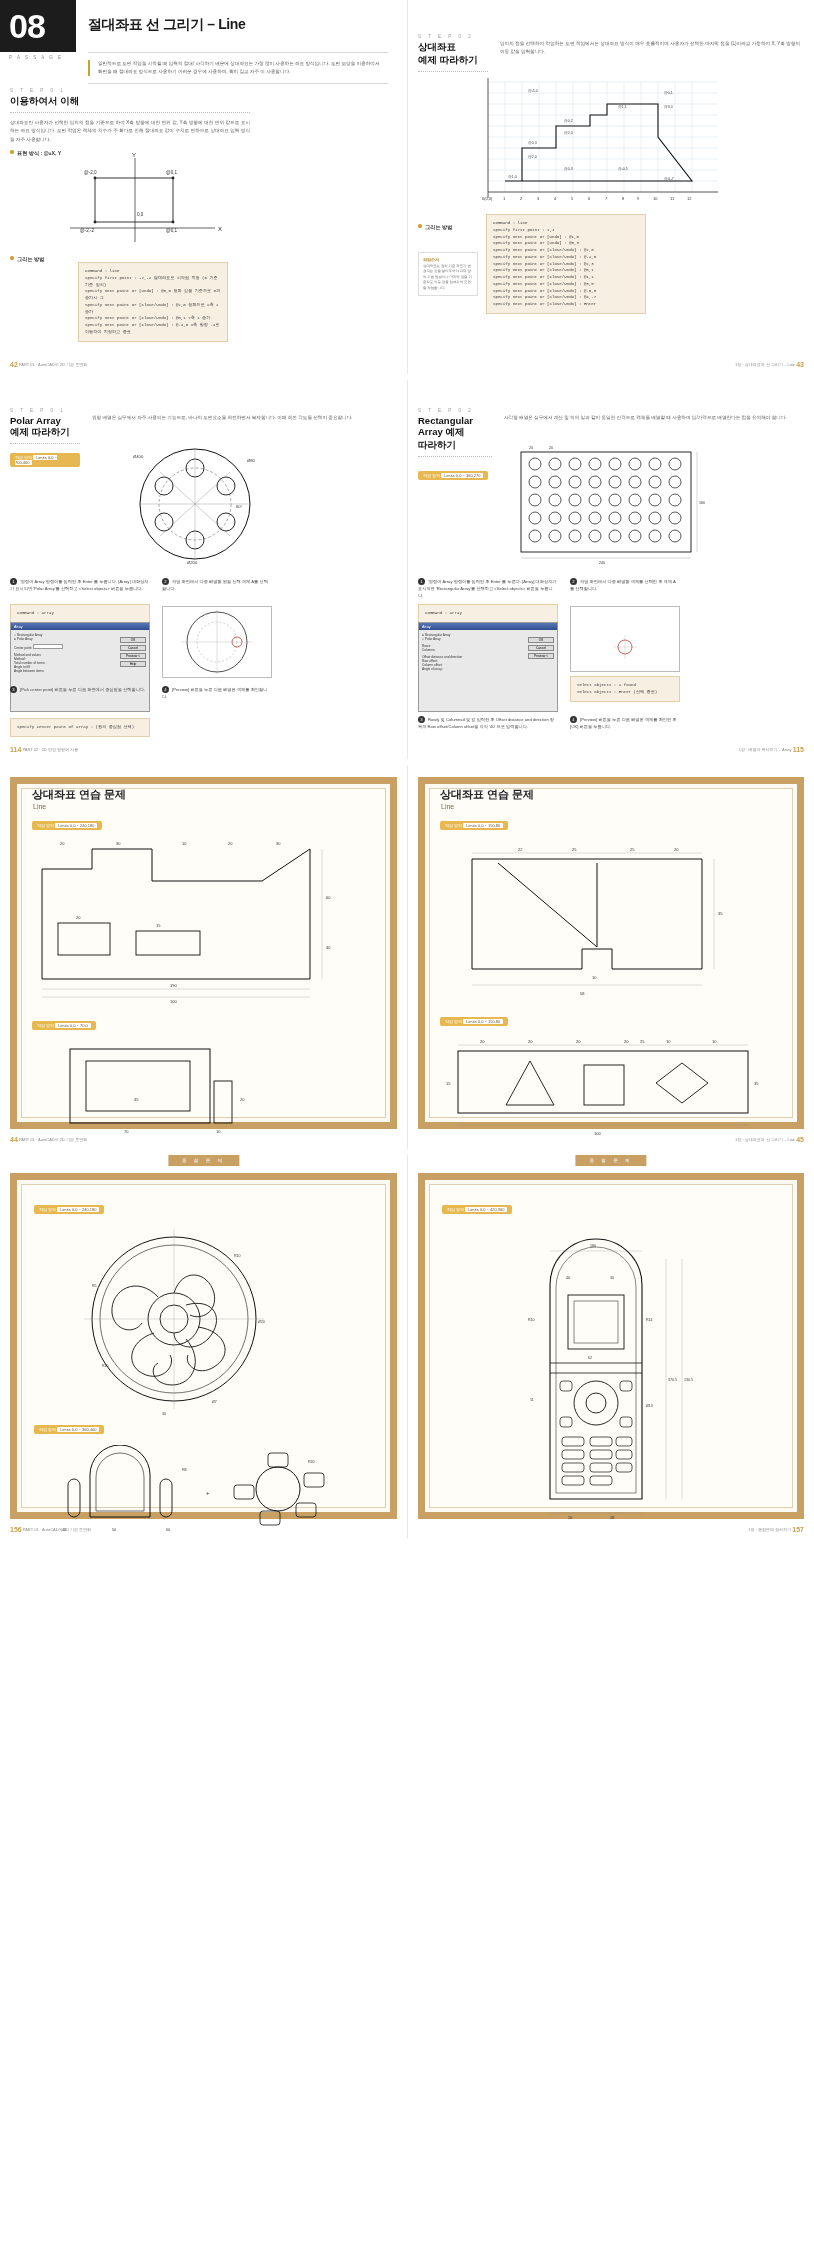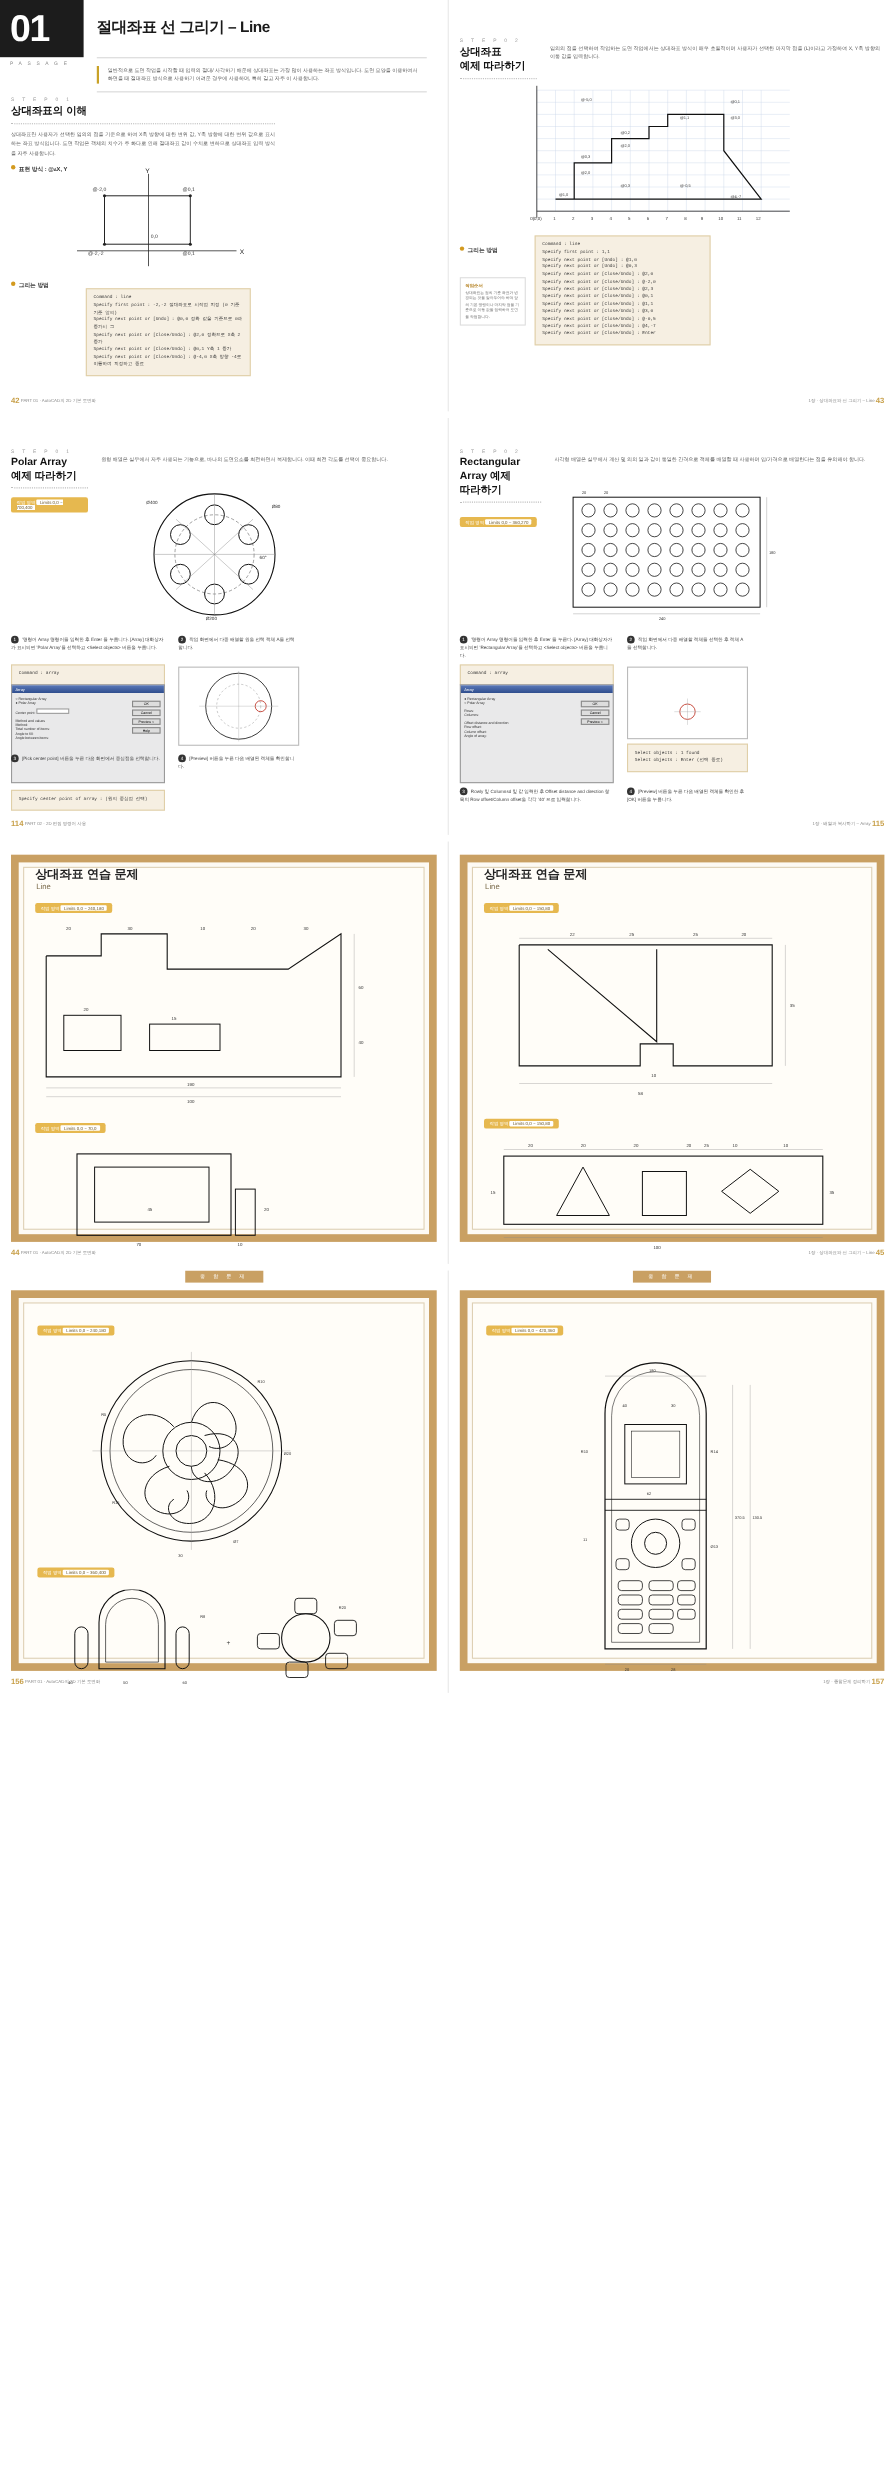--- a/index.html
+++ b/index.html
@@ -156,33 +156,33 @@
 </style>
 </head>
 <body>
 
 <div class="page-stack">
 
   <div class="spread s1">
 
     <div class="sheet">
       <div class="blackbar">
-        <div class="num">01</div>
+        <div class="num">08</div>
       </div>
       <div class="chapline">P A S S A G E</div>
       <div class="title1">절대좌표 선 그리기 – Line</div>
 
       <div class="introbox">
         <div class="bar"></div>
         <span>일반적으로 도면 작업을 시작할 때 입력의 절대/ 사각하기 배운에 상대좌표는 가장 많이 사용하는 좌표 방식입니다. 도면 모양을 이용하여서 화면을 때 절대좌표 방식으로 사용하기 어려운 경우에 사용하며, 특히 길고 자주 이 사용합니다.</span>
       </div>
 
       <div style="position:absolute; top:88px; left:10px; width:240px;">
         <div class="step-label">S T E P   0 1</div>
-        <div class="sec-title">상대좌표의 이해</div>
+        <div class="sec-title">이용하여서 이해</div>
         <div class="dotline"></div>
         <div class="body-text">상대좌표란 사용자가 선택한 임의의 점을 기준으로 하여 X축 방향에 대한 변위 값, Y축 방향에 대한 변위 값으로 표시하는 좌표 방식입니다. 도면 작업은 객체의 치수가 주 화다로 인해 절대좌표 값이 수치로 변하므로 상대좌표 입력 방식을 자주 사용합니다.</div>
         <div class="bullet-head"><span class="dot"></span><span>표현 방식 : @▵X, Y</span></div>
       </div>
 
       <div class="draw" style="top:150px; left:40px;">
         <svg width="200" height="95" viewBox="0 0 200 95">
           <line x1="30" y1="78" x2="175" y2="78" stroke="#222" stroke-width="0.7"></line>
           <line x1="95" y1="8" x2="95" y2="92" stroke="#222" stroke-width="0.7"></line>
           <text x="178" y="81" font-size="6" fill="#222">X</text>

